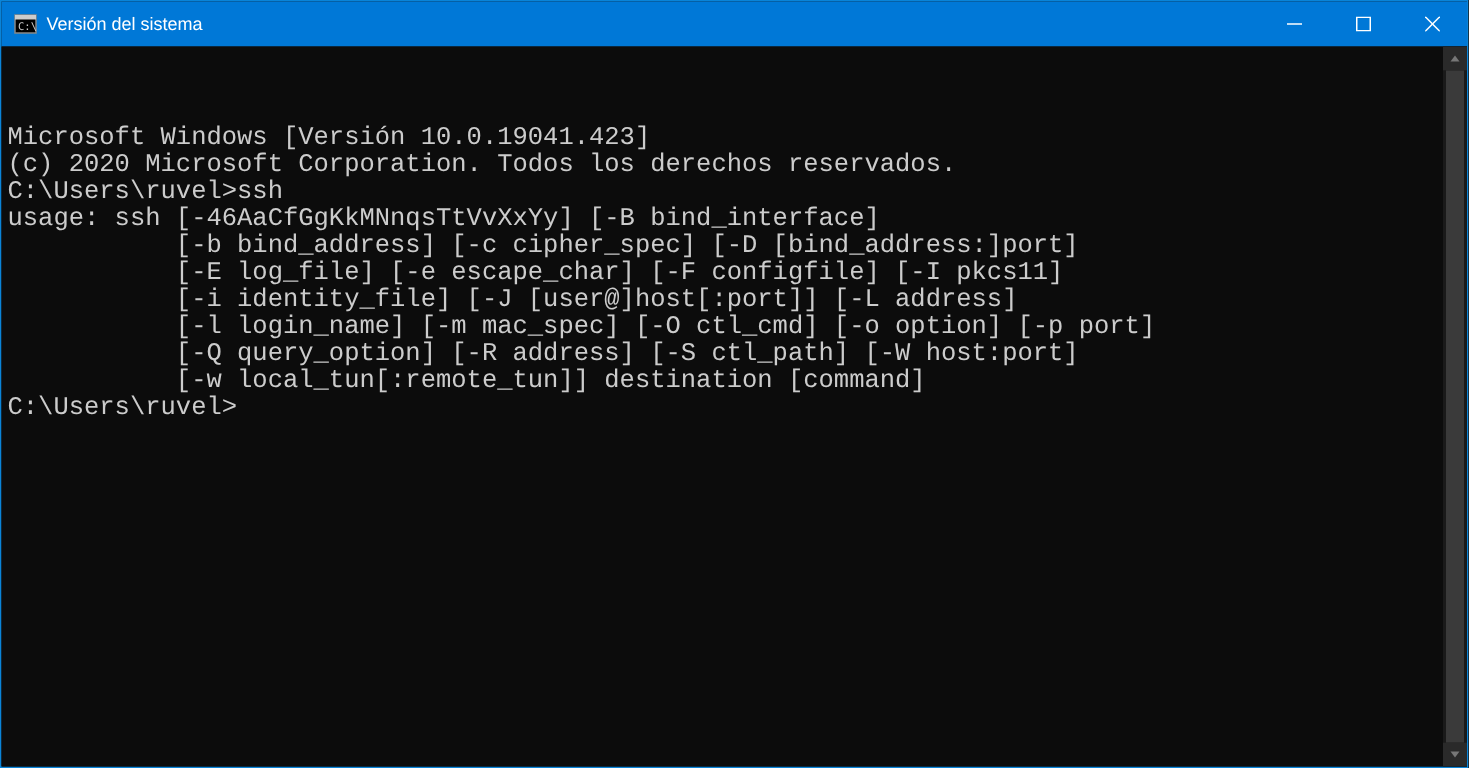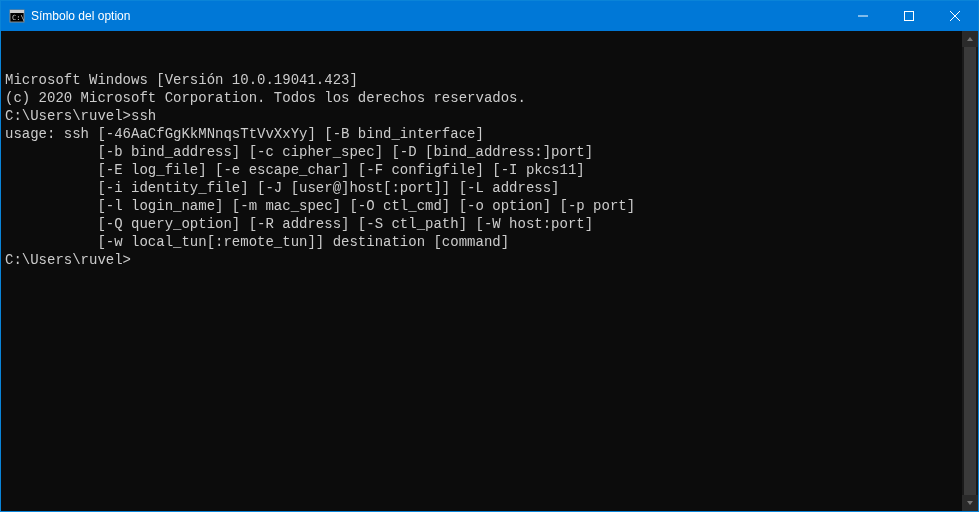--- a/index.html
+++ b/index.html
@@ -47,23 +47,23 @@
     align-items: center;
     justify-content: center;
     color: #fff;
   }
   .winbtn svg { display: block; }
   .terminal {
     flex: 1;
     background: #0c0c0c;
     color: #cccccc;
     font-family: Consolas, 'Courier New', monospace;
-    font-size: 14px;
+    font-size: 17px;
     line-height: 18px;
-    padding: 4px 4px;
+    padding: 17px 4px;
     white-space: pre;
     overflow: hidden;
     position: relative;
   }
   .terminal .line { white-space: pre; }
   .scrollbar {
     position: absolute;
     right: 0;
     top: 0;
     bottom: 0;
@@ -98,21 +98,21 @@
 
 <div class="window">
   <div class="titlebar">
     <span class="icon">
       <svg width="16" height="16" viewBox="0 0 16 16">
         <rect x="1" y="2" width="14" height="12" fill="#000" stroke="#888" stroke-width="1"></rect>
         <rect x="1" y="2" width="14" height="3" fill="#ccc"></rect>
         <text x="3" y="12" font-size="7" fill="#ccc" font-family="monospace">C:\</text>
       </svg>
     </span>
-    <span class="title">Símbolo del option</span>
+    <span class="title">Versión del sistema</span>
     <span class="spacer"></span>
     <div class="winbtn">
       <svg width="10" height="10" viewBox="0 0 10 10">
           <line x1="0" y1="5" x2="10" y2="5" stroke="#fff" stroke-width="1"></line>
         </svg>
     </div>
     <div class="winbtn">
       <svg width="10" height="10" viewBox="0 0 10 10">
           <rect x="0.5" y="0.5" width="9" height="9" fill="none" stroke="#fff" stroke-width="1"></rect>
         </svg>

